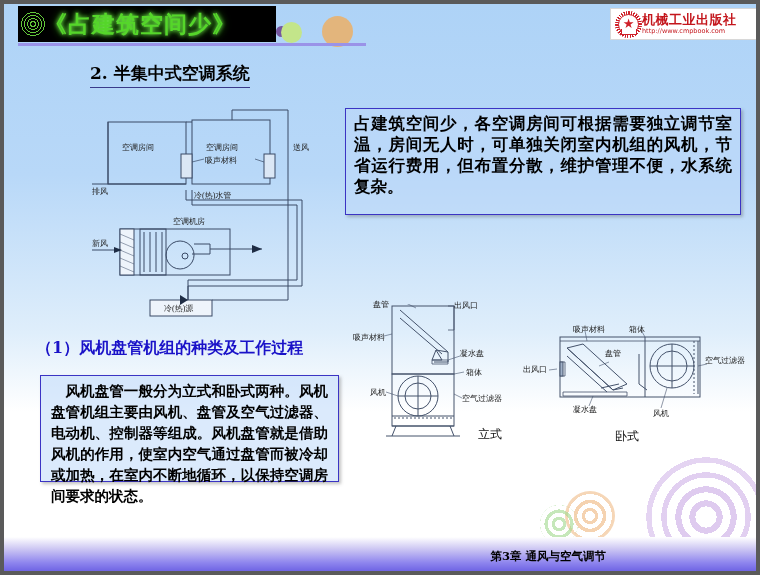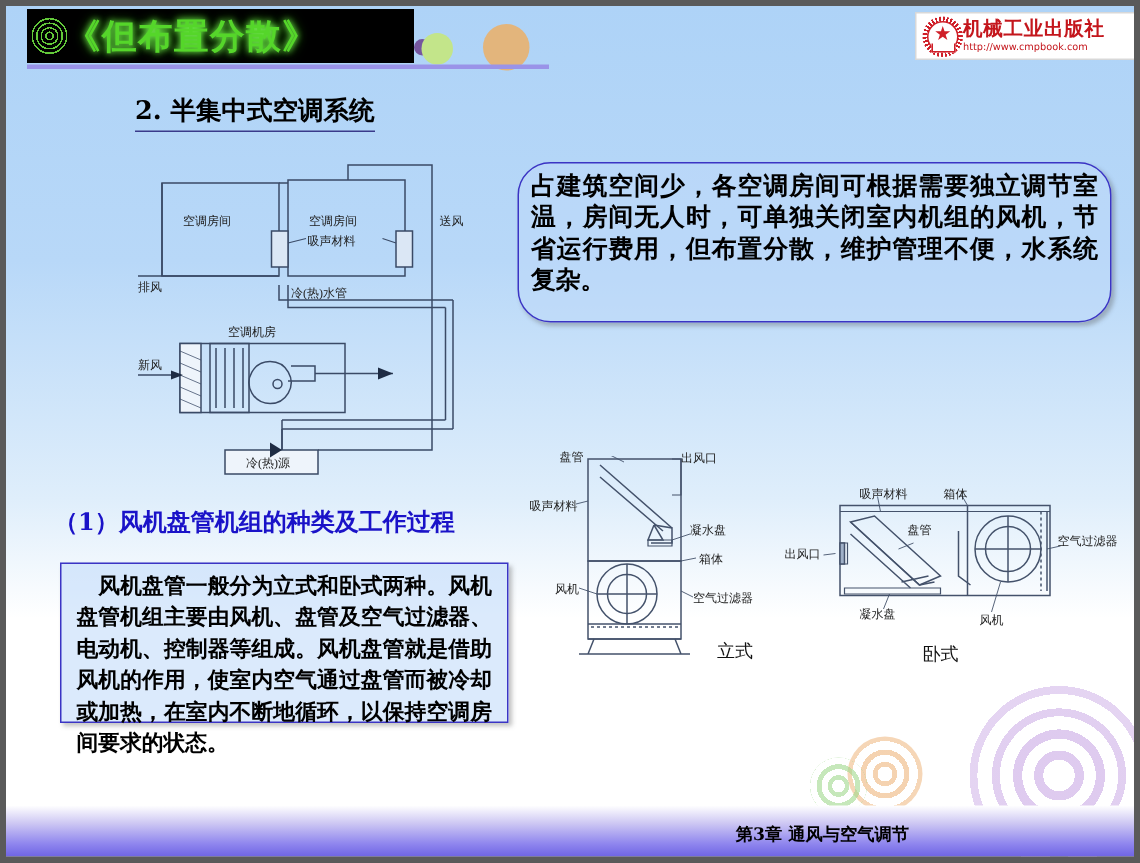--- a/index.html
+++ b/index.html
@@ -47,21 +47,21 @@
   .pub-url{color:#c4161c;font-size:6.5px;line-height:9px;white-space:nowrap;}
   
   .h-section{position:absolute;left:44px;top:58px;font-size:17px;font-weight:bold;color:#000;
     font-family:"DejaVu Serif","Liberation Serif",serif;
     border-bottom:1.5px solid #3a3a8a;padding-bottom:2px;white-space:nowrap;margin-left:42px;}
   .h-sub{position:absolute;left:32px;top:334px;font-size:16px;font-weight:bold;color:#1a12c8;
     font-family:"DejaVu Serif","Liberation Serif",serif;white-space:nowrap;}
   
   .tbox{position:absolute;border:1.6px solid #3b34c4;background:rgba(190,216,250,0.55);
     box-shadow:2px 2px 3px rgba(80,80,80,.35);box-sizing:border-box;}
-  #callout-right{left:341px;top:104px;width:396px;height:107px;padding:4px 8px;border-radius:22px;}
+  #callout-right{left:341px;top:104px;width:396px;height:107px;padding:4px 8px;}
   #callout-right .t{font-size:16.5px;font-weight:bold;line-height:21px;color:#000;
     font-family:"DejaVu Serif","Liberation Serif",serif;text-align:justify;}
   #callout-left{left:36px;top:371px;width:299px;height:107px;padding:4px 10px;}
   #callout-left .t{font-size:14.5px;font-weight:bold;line-height:21px;color:#000;
     font-family:"DejaVu Serif","Liberation Serif",serif;text-align:justify;text-indent:1em;}
   
   .dg{position:absolute;}
   .lbl{position:absolute;font-size:8px;color:#222;white-space:nowrap;
     font-family:Liberation Serif, serif;}
   .lbl-b{position:absolute;font-size:12px;color:#111;white-space:nowrap;
@@ -90,21 +90,21 @@
       rgba(160,216,141,.55) 70% 82%,rgba(255,255,255,0) 82%);}
 </style>
 </head>
 <body>
 
 <div id="slide">
 
   <div class="topbar">
     <div class="black-strip"></div>
     <div class="spiral-logo"></div>
-    <div class="title-cn">《但布置分散》</div>
+    <div class="title-cn">《占建筑空间少》</div>
     <div class="dot-purple"></div>
     <div class="dot-green"></div>
     <div class="dot-orange"></div>
     <div class="purple-rule"></div>
 
     <div class="pub-logo">
       <div class="pub-seal">
         <span class="pub-star">★</span>
         <span class="pub-book"></span>
       </div>
@@ -182,21 +182,21 @@
         <polygon points="160,141 170,145 160,149"></polygon>
         <polygon points="88,191 96,196 88,201"></polygon>
       </g>
     </svg>
     <div class="lbl" style="left:30px;top:38px;">空调房间</div>
     <div class="lbl" style="left:114px;top:38px;">空调房间</div>
     <div class="lbl" style="left:201px;top:38px;">送风</div>
     <div class="lbl" style="left:113px;top:51px;">吸声材料</div>
     <div class="lbl" style="left:0px;top:82px;">排风</div>
     <div class="lbl" style="left:102px;top:86px;">冷(热)水管</div>
-    <div class="lbl" style="left:60px;top:112px;">空调机房</div>
+    <div class="lbl" style="left:81px;top:112px;">空调机房</div>
     <div class="lbl" style="left:0px;top:134px;">新风</div>
     <div class="lbl" style="left:72px;top:199px;">冷(热)源</div>
   </div>
 
   <div class="dg" style="left:352px;top:300px;width:180px;height:150px;">
     <svg width="180" height="150" viewBox="0 0 180 150">
       <g fill="none" stroke="#44526b" stroke-width="1">
         <rect x="36" y="2" width="62" height="68"></rect>
         <rect x="36" y="70" width="62" height="52"></rect>
 

